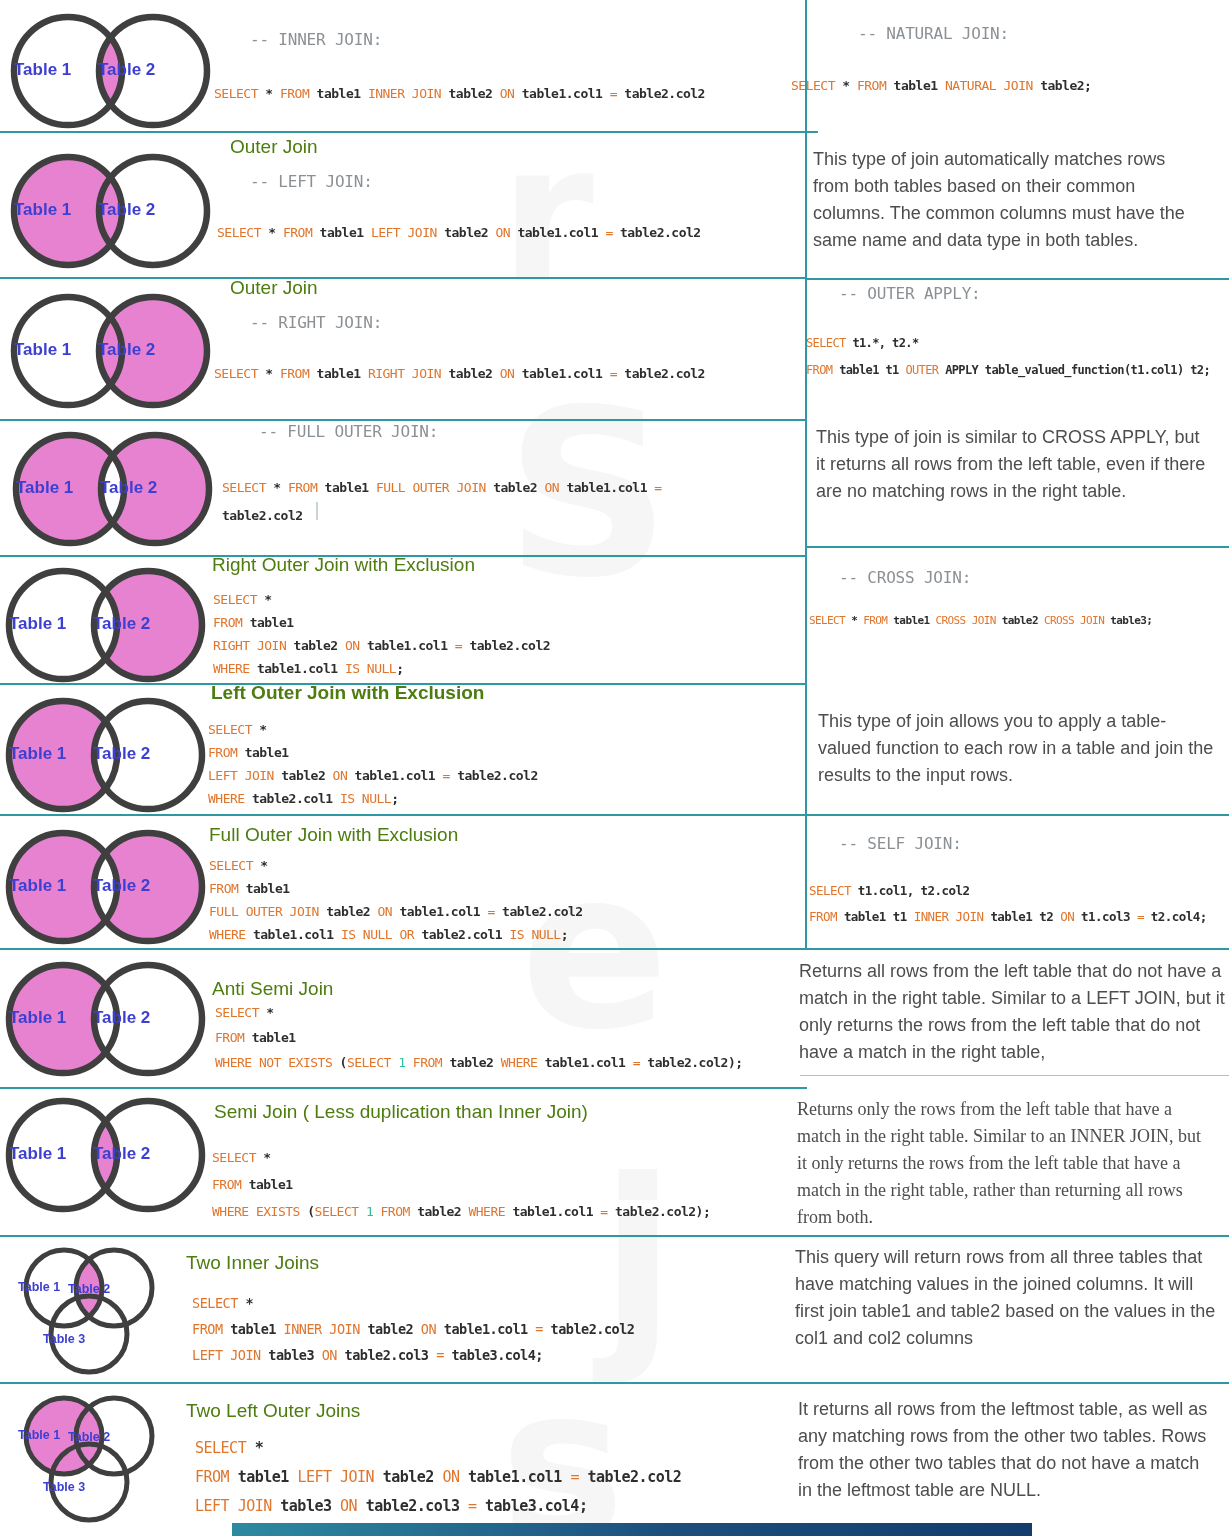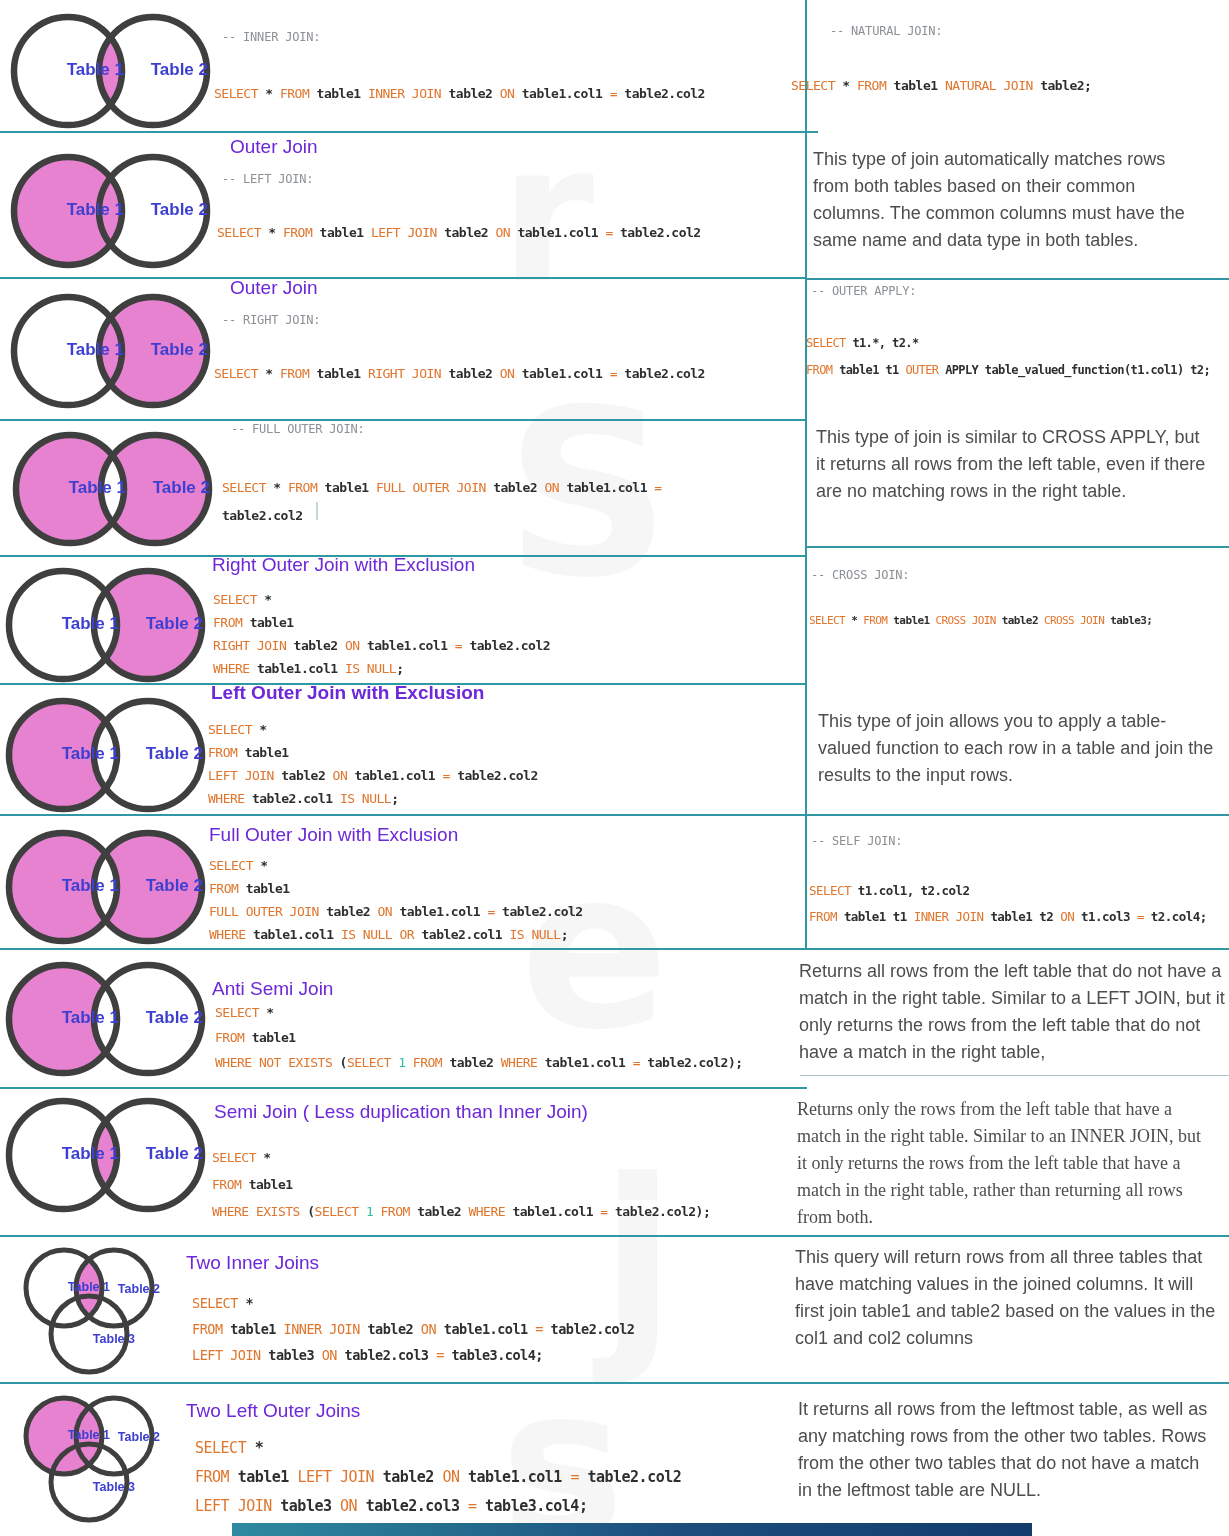--- a/index.html
+++ b/index.html
@@ -1,28 +1,28 @@
 <!DOCTYPE html>
 <html><head>
 <meta charset="utf-8">
 <style>
   html,body{margin:0;padding:0;background:#ffffff;}
   #canvas{position:relative;width:1229px;height:1536px;background:#ffffff;overflow:hidden;
           font-family:"Liberation Sans",sans-serif;}
-  .hd{position:absolute;font-family:"Liberation Sans",sans-serif;font-size:19px;color:#6d28d9;white-space:nowrap;}
-  .cmt{position:absolute;font-family:"DejaVu Sans Mono",monospace;font-size:12px;letter-spacing:-0.2px;color:#8b9095;white-space:pre;}
+  .hd{position:absolute;font-family:"Liberation Sans",sans-serif;font-size:19px;color:#4d7c0f;white-space:nowrap;}
+  .cmt{position:absolute;font-family:"DejaVu Sans Mono",monospace;font-size:16px;letter-spacing:-0.2px;color:#8b9095;white-space:pre;margin-left:28px;}
   .code{position:absolute;font-family:"DejaVu Sans Mono",monospace;font-size:13px;letter-spacing:-0.5px;white-space:pre;color:#2e2e2e;}
   .code .cl{display:block;}
   .k{color:#e0752c;}
   .i{color:#2e2e2e;font-weight:bold;}
   .n{color:#2fbf9f;}
   .para{position:absolute;font-family:"Liberation Sans",sans-serif;font-size:18px;line-height:27px;color:#4d4d4d;}
   .venn{position:absolute;}
   .venn svg{position:absolute;left:0;top:0;}
-  .vl{position:absolute;font-family:"Liberation Sans",sans-serif;font-weight:bold;color:#3d3fd0;text-align:right;font-size:17px;white-space:nowrap;}
+  .vl{position:absolute;font-family:"Liberation Sans",sans-serif;font-weight:bold;color:#3d3fd0;text-align:left;font-size:17px;white-space:nowrap;}
   .vl3{font-size:12.5px;}
   .div-h{position:absolute;height:2px;background:#2f98a3;}
   .div-h.light{height:1px;background:#a9c4c6;}
   .div-v{position:absolute;width:2px;background:#2f98a3;}
   .wm{position:absolute;font-family:"DejaVu Sans",sans-serif;font-weight:bold;color:rgba(80,80,80,0.05);pointer-events:none;line-height:1;}
   .cursorbar{position:absolute;width:2px;height:18px;background:#c9d4da;}
   .footerbar{position:absolute;left:232px;top:1523px;width:800px;height:13px;
              background:linear-gradient(90deg,#2d8aa0,#1c4e7d 55%,#123c6b);}
 </style>
 </head>

